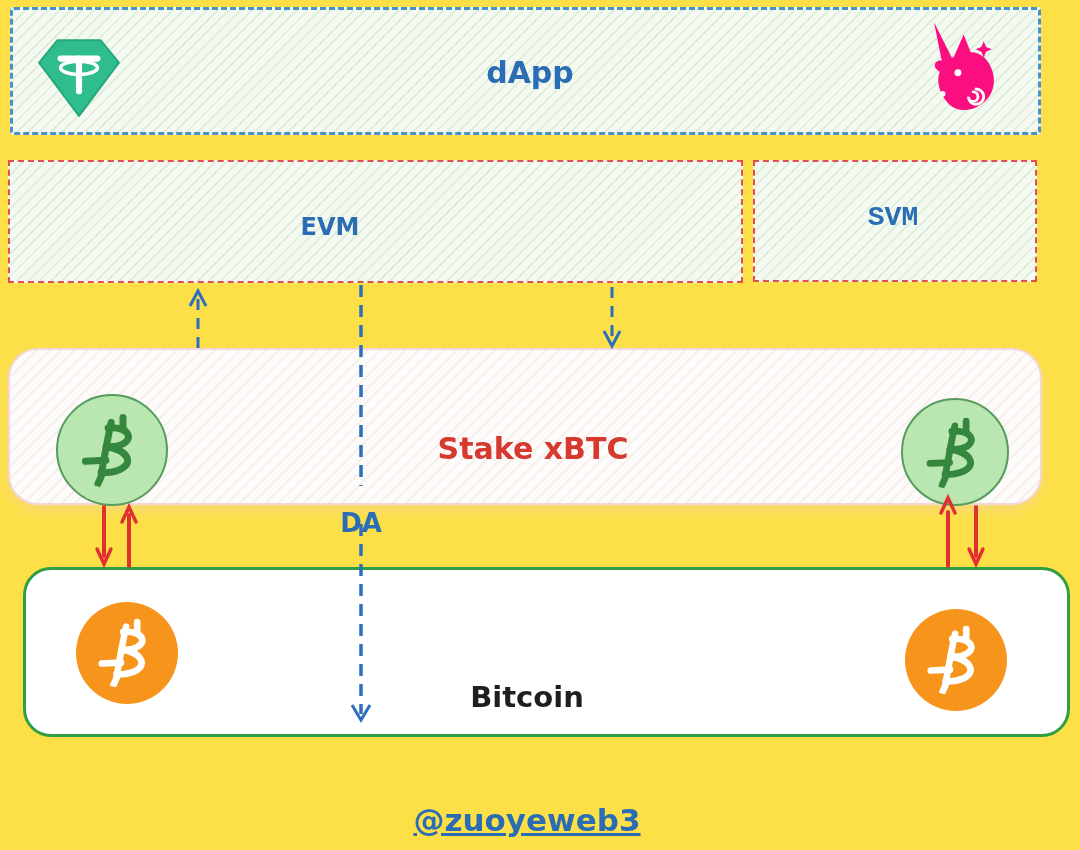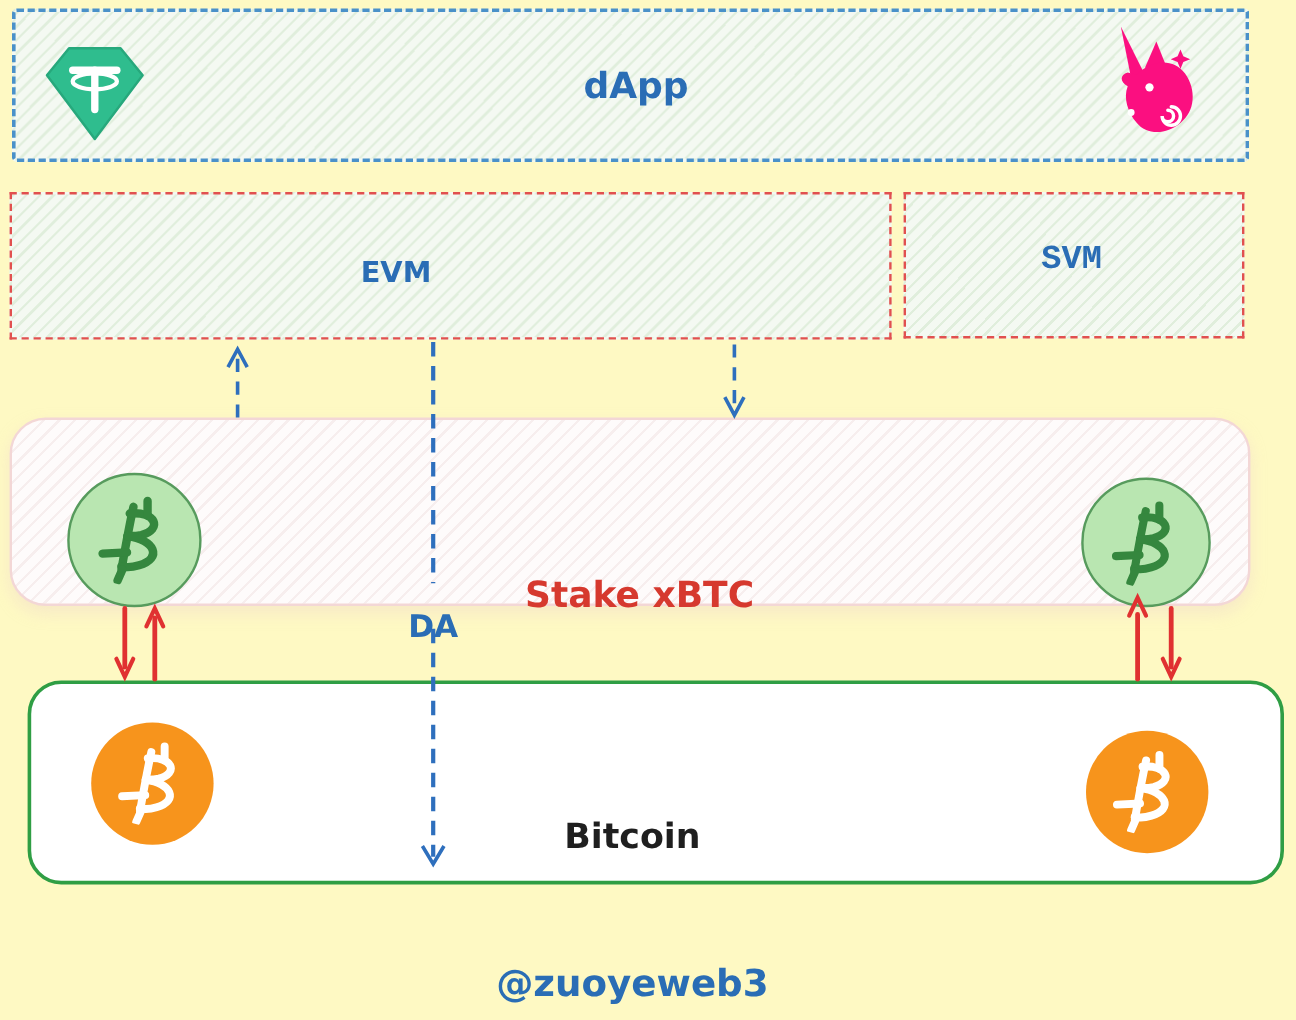--- a/index.html
+++ b/index.html
@@ -1,38 +1,38 @@
 <!DOCTYPE html>
 <html><head>
 <meta charset="utf-8">
 <style>
   html,body{margin:0;padding:0;background:#ffffff;}
   .stage{
-    position:relative;width:1080px;height:850px;background:#fef9c3;
+    position:relative;width:1080px;height:850px;background:#fde047;
     font-family:"DejaVu Sans","Liberation Sans",sans-serif;overflow:hidden;
   }
   .box{position:absolute;box-sizing:border-box;}
   .hatch-green{
     background-color:#f4f9f2;
     background-image:repeating-linear-gradient(135deg,#e0eedc 0 2px,rgba(0,0,0,0) 2px 8px);
   }
   .hatch-pink{
     background-color:#fefbfb;
     background-image:repeating-linear-gradient(135deg,#f7eeee 0 2px,rgba(0,0,0,0) 2px 9px);
   }
   .dapp-box{left:10px;top:7px;width:1031px;height:128px;border:3px dashed #4a91c9;border-radius:4px;}
   .evm-box{left:8px;top:160px;width:735px;height:123px;border:2px dashed #e1504f;}
   .svm-box{left:753px;top:160px;width:284px;height:122px;border:2px dashed #e1504f;}
   .stake-box{left:8px;top:348px;width:1034px;height:157px;border:2px solid #f3d7d6;
     border-radius:30px;box-shadow:0 6px 12px rgba(236,205,205,.35);}
   .btc-box{left:23px;top:567px;width:1047px;height:170px;border:3px solid #2f9e44;
     border-radius:28px;background:#ffffff;}
   .label{position:absolute;transform:translate(-50%,-50%);font-weight:bold;white-space:nowrap;z-index:6;}
   .blue{color:#2a6db5;}
-  .red-text{color:#d6392e;margin-top:48px;}
+  .red-text{color:#d6392e;}
   .dark{color:#1f1f1f;}
   .coin{position:absolute;border-radius:50%;display:flex;align-items:center;justify-content:center;z-index:4;}
   .coin-green{background:#b9e6b1;border:2px solid #579b5d;color:#35873e;}
   .coin-orange{background:#f7941c;color:#ffffff;}
   .coin svg{width:72%;height:72%;transform:rotate(15deg);}
   .brand{position:absolute;z-index:5;}
   .arrows{position:absolute;left:0;top:0;width:1080px;height:850px;z-index:5;pointer-events:none;}
 </style>
 </head>
 <body>
@@ -149,15 +149,15 @@
       <path d="M969,549 L976,564 L983,549" stroke-width="3.5"></path>
     </g>
   </svg>
 
   <div class="label blue" style="left:530px;top:72px;font-size:30px;">dApp</div>
   <div class="label blue" style="left:330px;top:227px;font-size:24px;">EVM</div>
   <div class="label blue" style="left:893px;top:217px;font-size:28px;font-family:Liberation Mono, monospace;">SVM</div>
   <div class="label red-text" style="left:533px;top:448px;font-size:30px;">Stake xBTC</div>
   <div class="label blue" style="left:361px;top:506px;font-size:26px;margin-top:17px;">DA</div>
   <div class="label dark" style="left:527px;top:661px;font-size:29px;margin-top:36px;">Bitcoin</div>
-  <div class="label blue" style="left:527px;top:820px;font-size:31px;">@zuoyeweb3</div>
+  <div class="label blue" style="left:527px;top:820px;font-size:31px;text-decoration:underline;">@zuoyeweb3</div>
 
 </div>
 
 </body></html>

